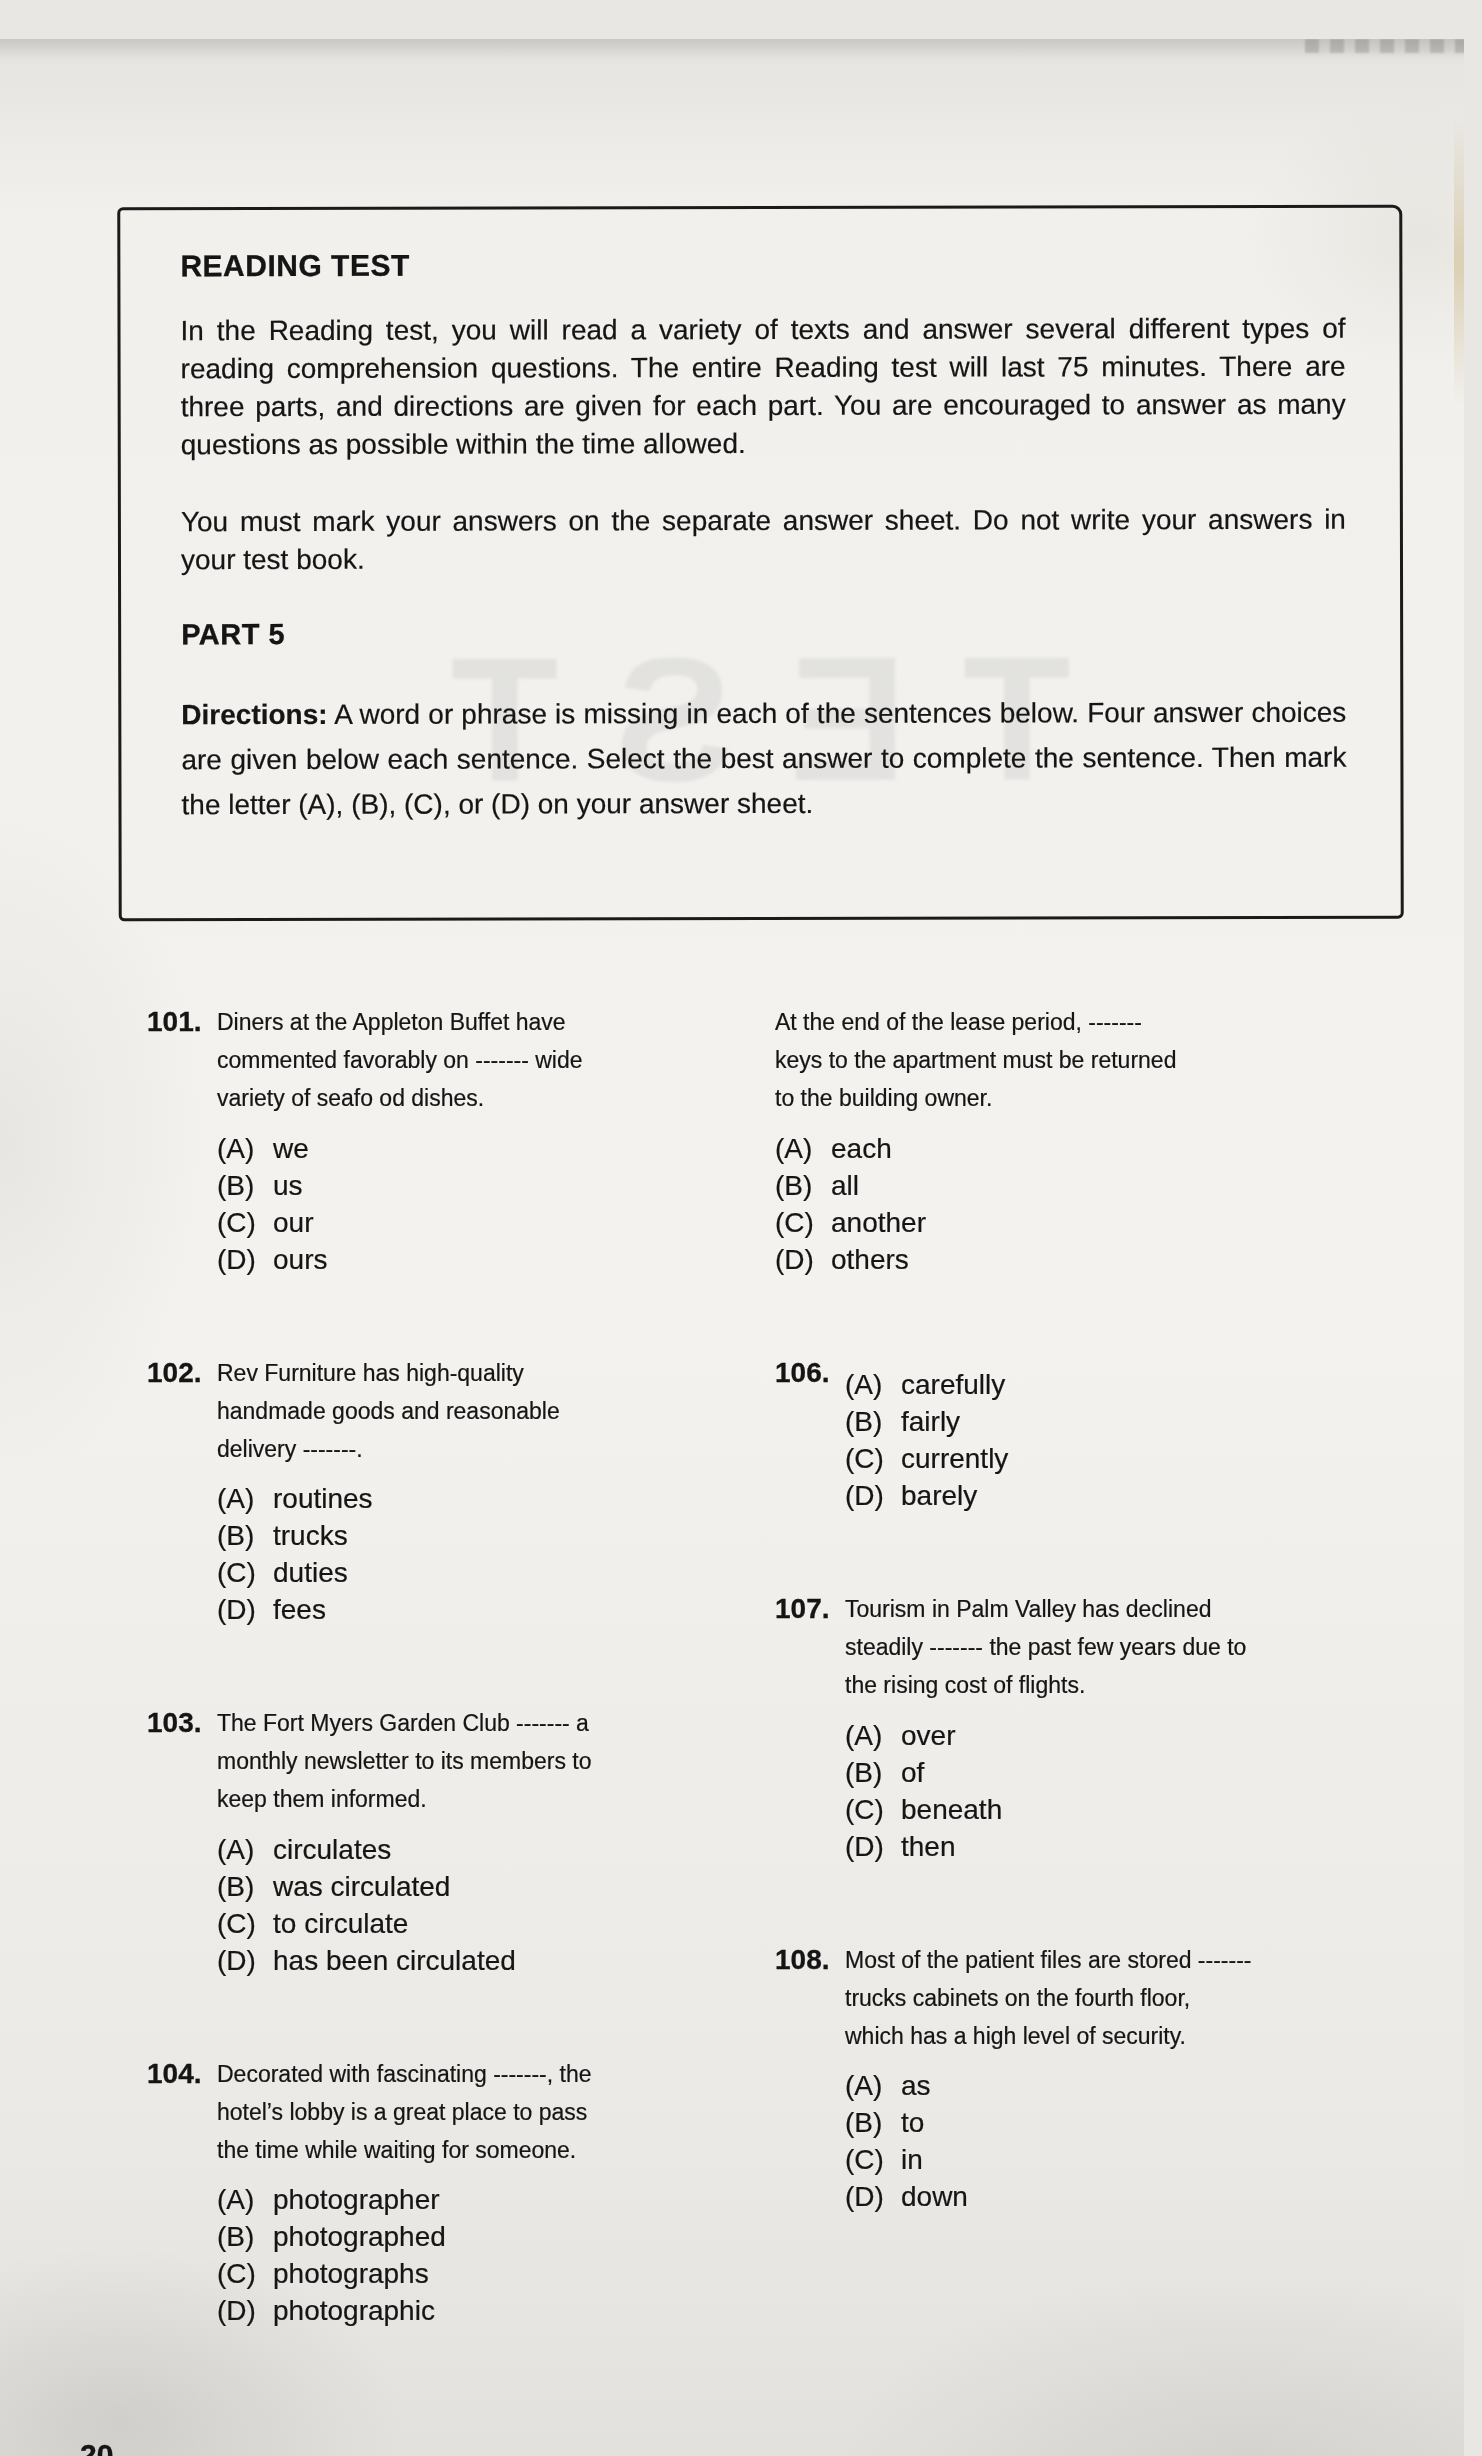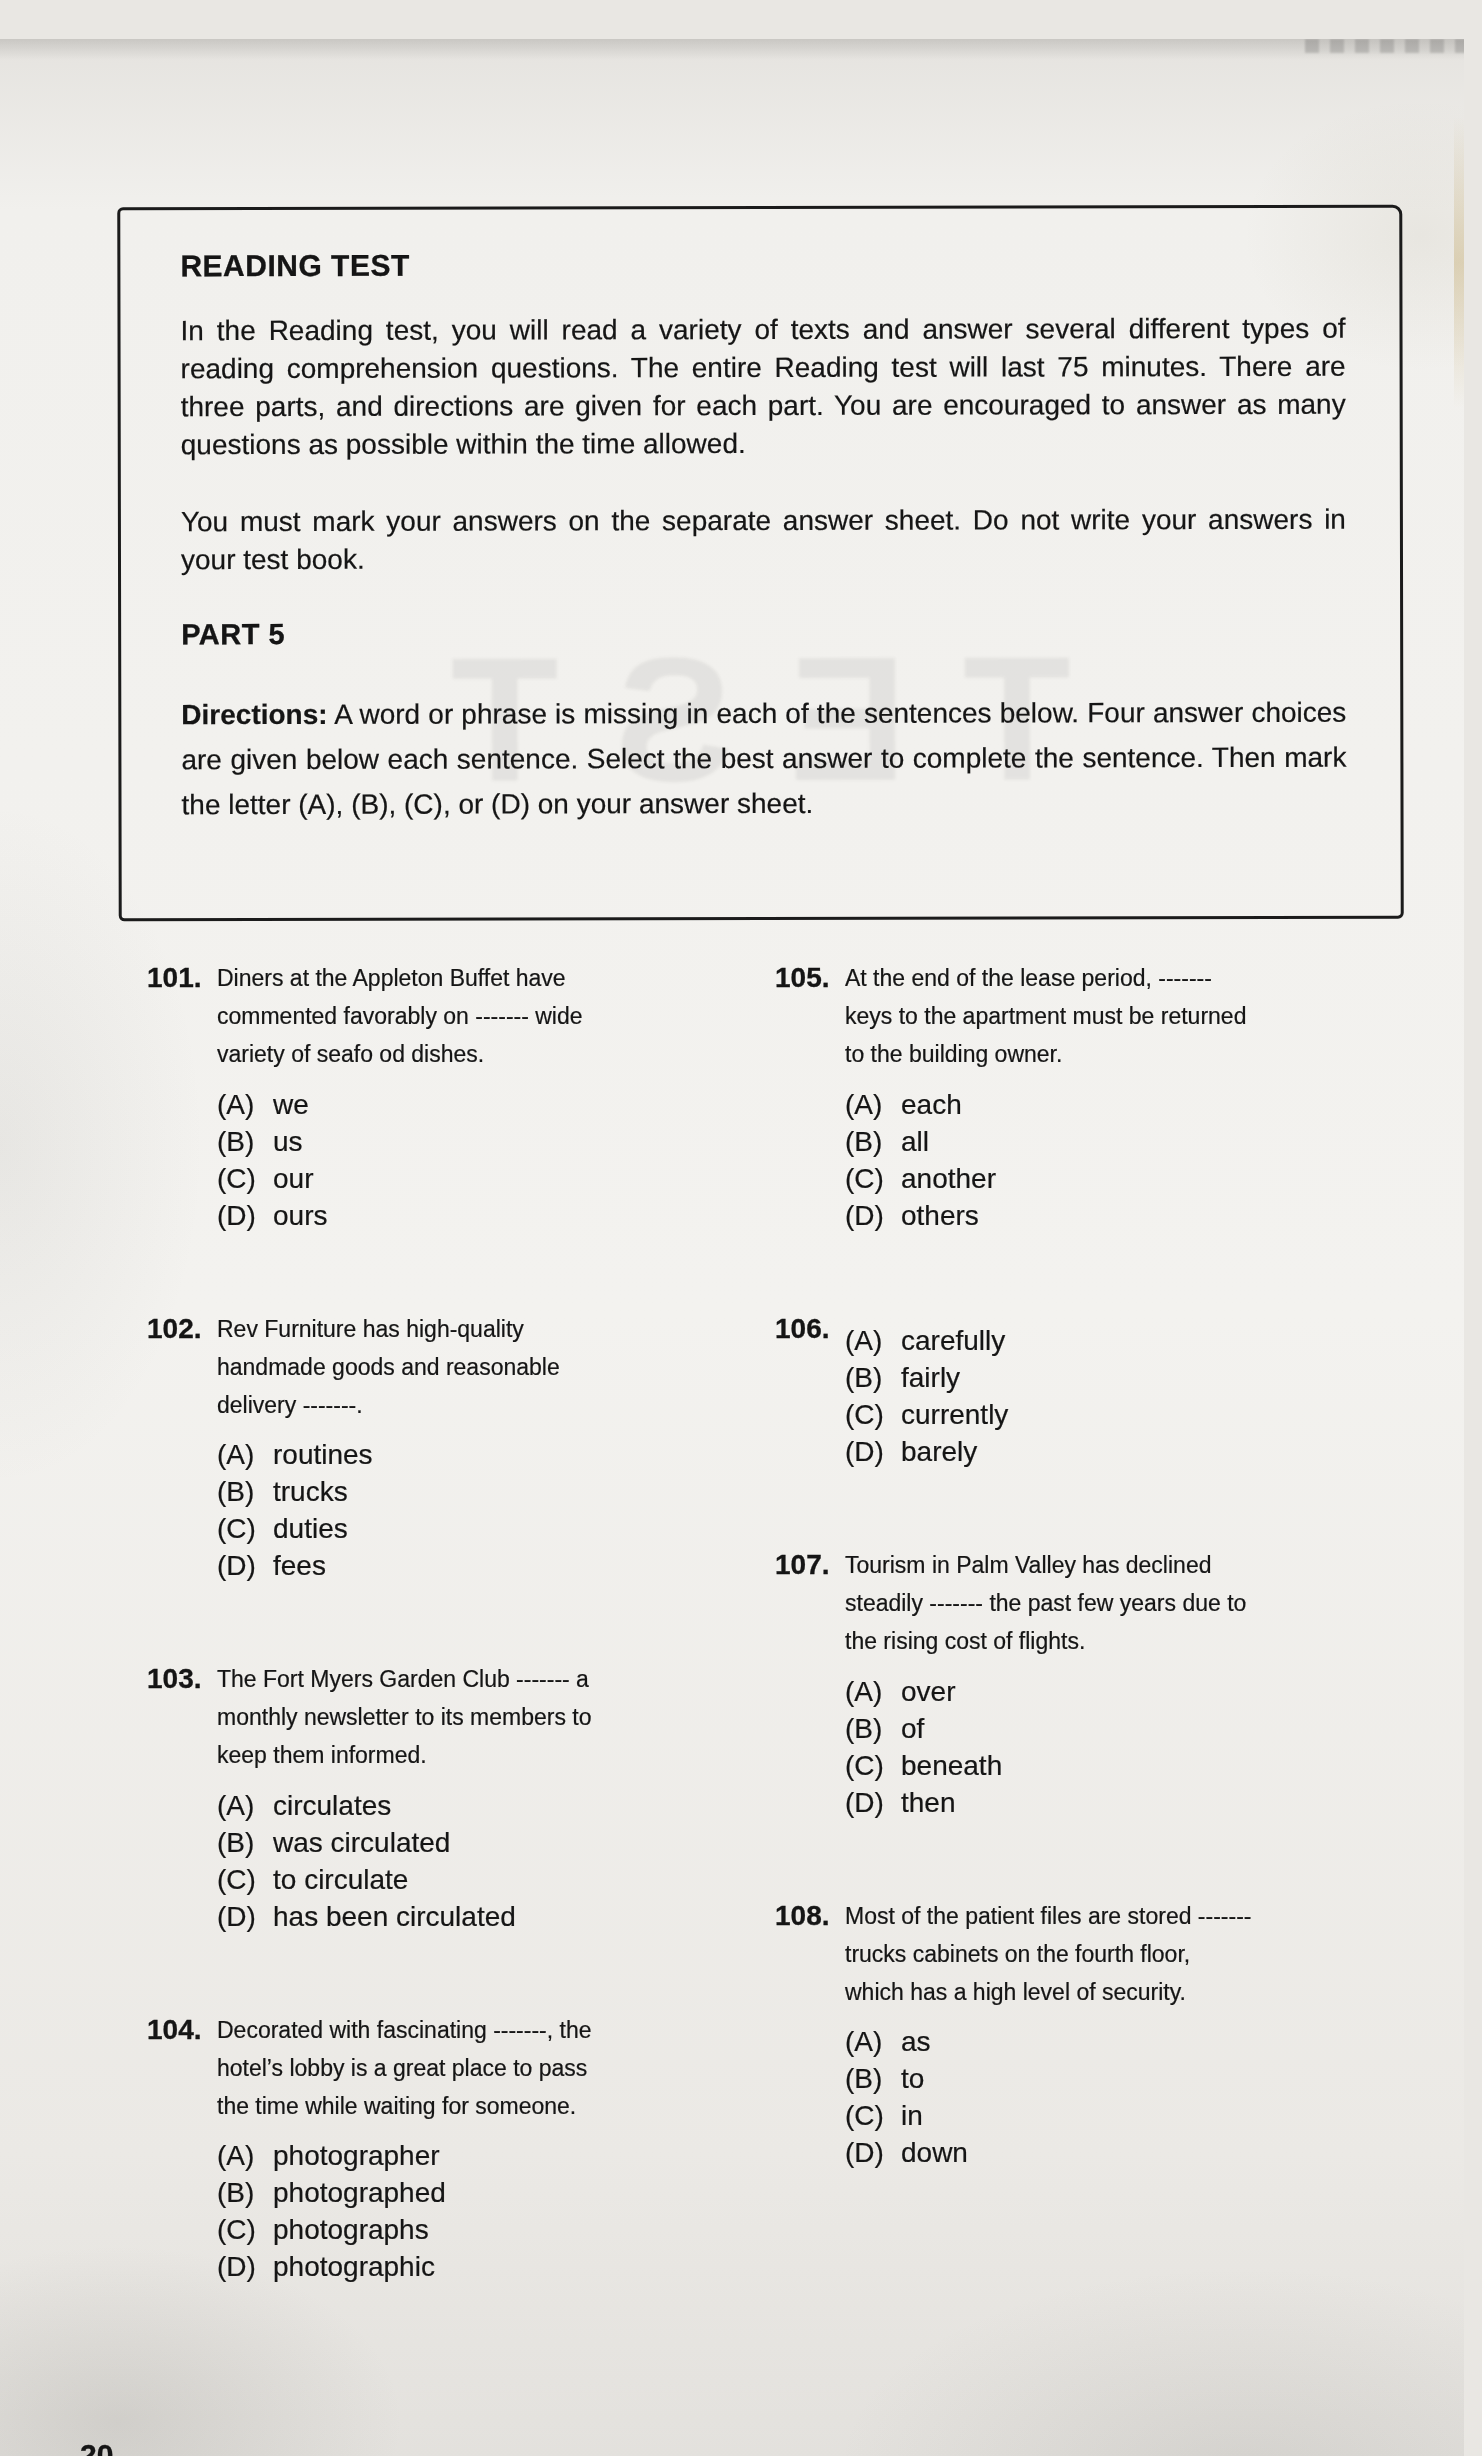--- a/index.html
+++ b/index.html
@@ -67,21 +67,21 @@
     -webkit-text-stroke:0.3px #111;
   }
   .directions-para {
     margin:0;
     font-size:28px; line-height:45px; text-align:justify;
     -webkit-text-stroke:0.2px #111;
   }
   .directions-para .dir-label { font-weight:700; }
 
   .questions {
-    position:absolute; left:147px; top:920px; width:1254px;
+    position:absolute; left:147px; top:964px; width:1254px;
     display:flex;
   }
   .col-left  { width:543px; margin-right:85px; }
   .col-right { width:625px; }
 
   .question { display:flex; margin-bottom:76px; }
   .qnum {
     width:70px; flex-shrink:0;
     font-size:28px; font-weight:700; line-height:38px;
     -webkit-text-stroke:0.3px #111;
@@ -229,21 +229,20 @@
               </div>
           </div>
         </div>
       </div>
 
     </div>
 
     <div class="col-right">
 
       <div class="question">
-        <div class="qnum">105.</div>
         <div class="qbody">
           <div class="stem">At the end of the lease period, -------
 keys to the apartment must be returned
 to the building owner.</div>
           <div class="options">
             <div class="option">
                 <span class="opt-letter">(A)</span>
                 <span>each</span>
               </div>
             <div class="option">

